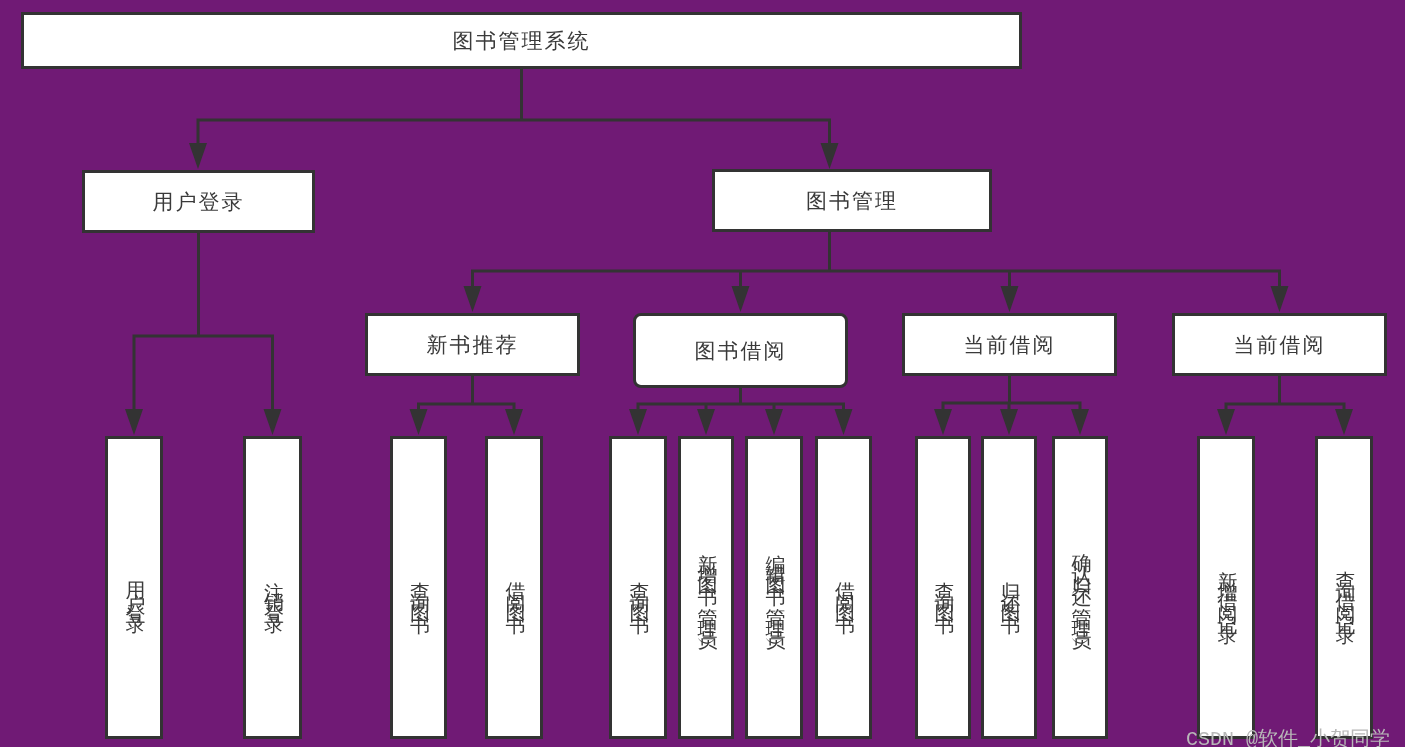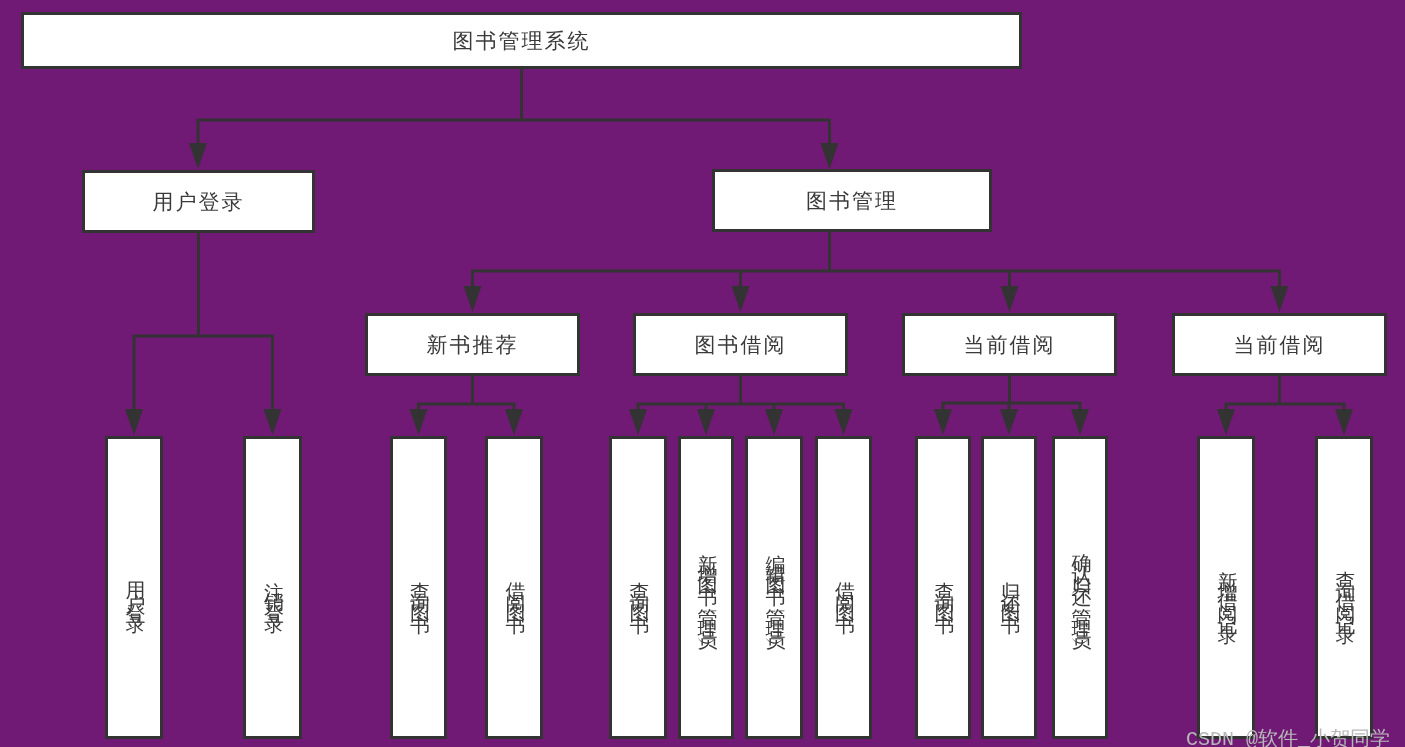--- a/index.html
+++ b/index.html
@@ -37,21 +37,21 @@
     font-size: 20px;
     letter-spacing: 11px;
     line-height: 1;
     white-space: nowrap;
   }
   
   .n-root   { left: 21px;   top: 12px;  width: 1001px; height: 57px; }
   .n-login  { left: 82px;   top: 170px; width: 233px;  height: 63px; }
   .n-mgmt   { left: 712px;  top: 169px; width: 280px;  height: 63px; }
   .n-newbk  { left: 365px;  top: 313px; width: 215px;  height: 63px; }
-  .n-borrow { left: 633px;  top: 313px; width: 215px;  height: 63px; }
+  .n-borrow { left: 633px;  top: 313px; width: 215px;  height: 75px; border-radius: 8px; }
   .n-curr   { left: 902px;  top: 313px; width: 215px;  height: 63px; align-items: center; }
   .n-record { left: 1172px; top: 313px; width: 215px;  height: 63px; }
   .leaf { top: 436px; height: 303px; }
   .l-1  { left: 105px;  width: 58px; }
   .l-2  { left: 243px;  width: 59px; }
   .l-3  { left: 390px;  width: 57px; }
   .l-4  { left: 485px;  width: 58px; }
   .l-5  { left: 609px;  width: 58px; }
   .l-6  { left: 678px;  width: 56px; }
   .l-7  { left: 745px;  width: 58px; }

